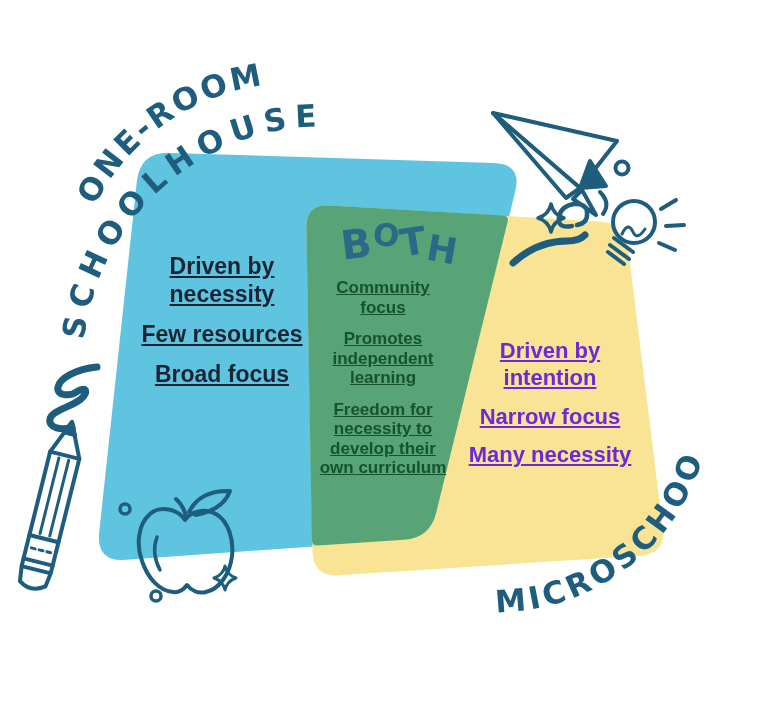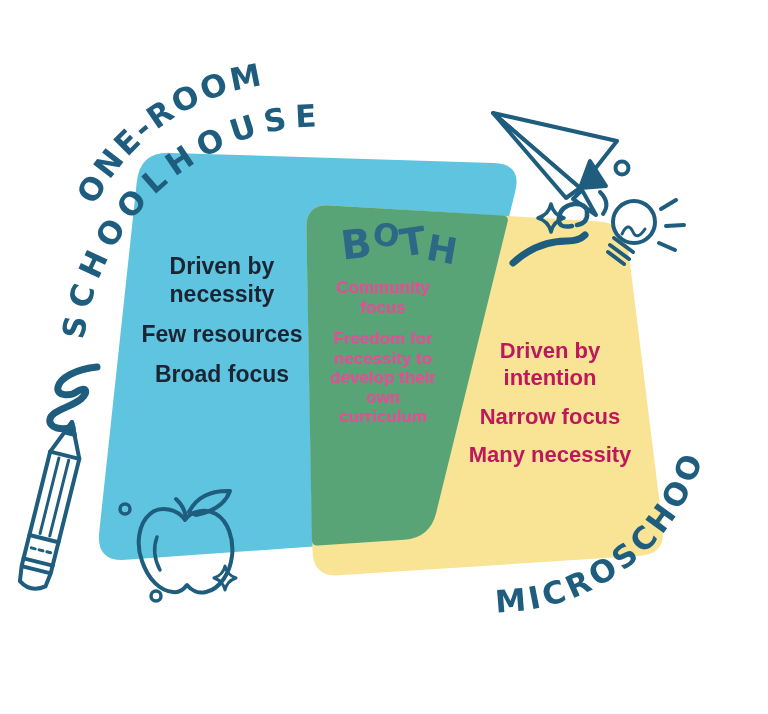--- a/index.html
+++ b/index.html
@@ -2,32 +2,32 @@
 <html><head>
 <meta charset="utf-8">
 <style>
   html,body{margin:0;padding:0;background:#ffffff;}
   .stage{
     position:relative;width:768px;height:714px;background:#ffffff;overflow:hidden;
     font-family:"Liberation Sans",sans-serif;
   }
   .stage svg{position:absolute;left:0;top:0;z-index:1;}
   .txt{position:absolute;z-index:2;display:flex;flex-direction:column;align-items:center;text-align:center;}
-  .txt .item{font-weight:700;}
+  .txt .item{font-weight:700;text-decoration:underline;}
   
   .list-left{left:134px;top:252px;width:176px;gap:12px;}
   .list-left .item{font-size:23px;line-height:1.22;color:#1b2433;}
   .list-left .item:nth-child(1){max-width:160px;}
   
   .list-right{left:462px;top:338px;width:176px;gap:12px;}
-  .list-right .item{font-size:22px;line-height:1.22;color:#be185d;}
+  .list-right .item{font-size:22px;line-height:1.22;color:#6d28d9;}
   .list-right .item:nth-child(1){max-width:160px;}
   
   .list-center{left:310px;top:278px;width:146px;gap:12px;}
-  .list-center .item{font-size:17px;line-height:1.15;color:#ec4899;}
+  .list-center .item{font-size:17px;line-height:1.15;color:#14532d;}
   .list-center .item:nth-child(1){max-width:110px;}
   .list-center .item:nth-child(2){max-width:120px;}
   .list-center .item:nth-child(3){max-width:132px;}
   
   .both{left:341px;top:221px;width:100px;flex-direction:row;align-items:flex-start;gap:1px;z-index:2;}
   .both span{font-family:"DejaVu Sans",sans-serif;font-weight:bold;color:#2d6886;display:inline-block;}
   .both .bL0{font-size:40px;transform:rotate(-7deg);}
   .both .bL1{font-size:31px;transform:translateY(-4px) rotate(9deg);}
   .both .bL2{font-size:38px;transform:translateY(-1px) rotate(-9deg);}
   .both .bL3{font-size:36px;transform:translateY(8px) rotate(10deg);}
@@ -119,20 +119,21 @@
   </div>
 
   <div class="txt list-left">
     <div class="item">Driven by necessity</div>
     <div class="item">Few resources</div>
     <div class="item">Broad focus</div>
   </div>
 
   <div class="txt list-center">
     <div class="item">Community focus</div>
+    <div class="item">Promotes independent learning</div>
     <div class="item">Freedom for necessity to develop their own curriculum</div>
   </div>
 
   <div class="txt list-right">
     <div class="item">Driven by intention</div>
     <div class="item">Narrow focus</div>
     <div class="item">Many necessity</div>
   </div>
 
 </div>

